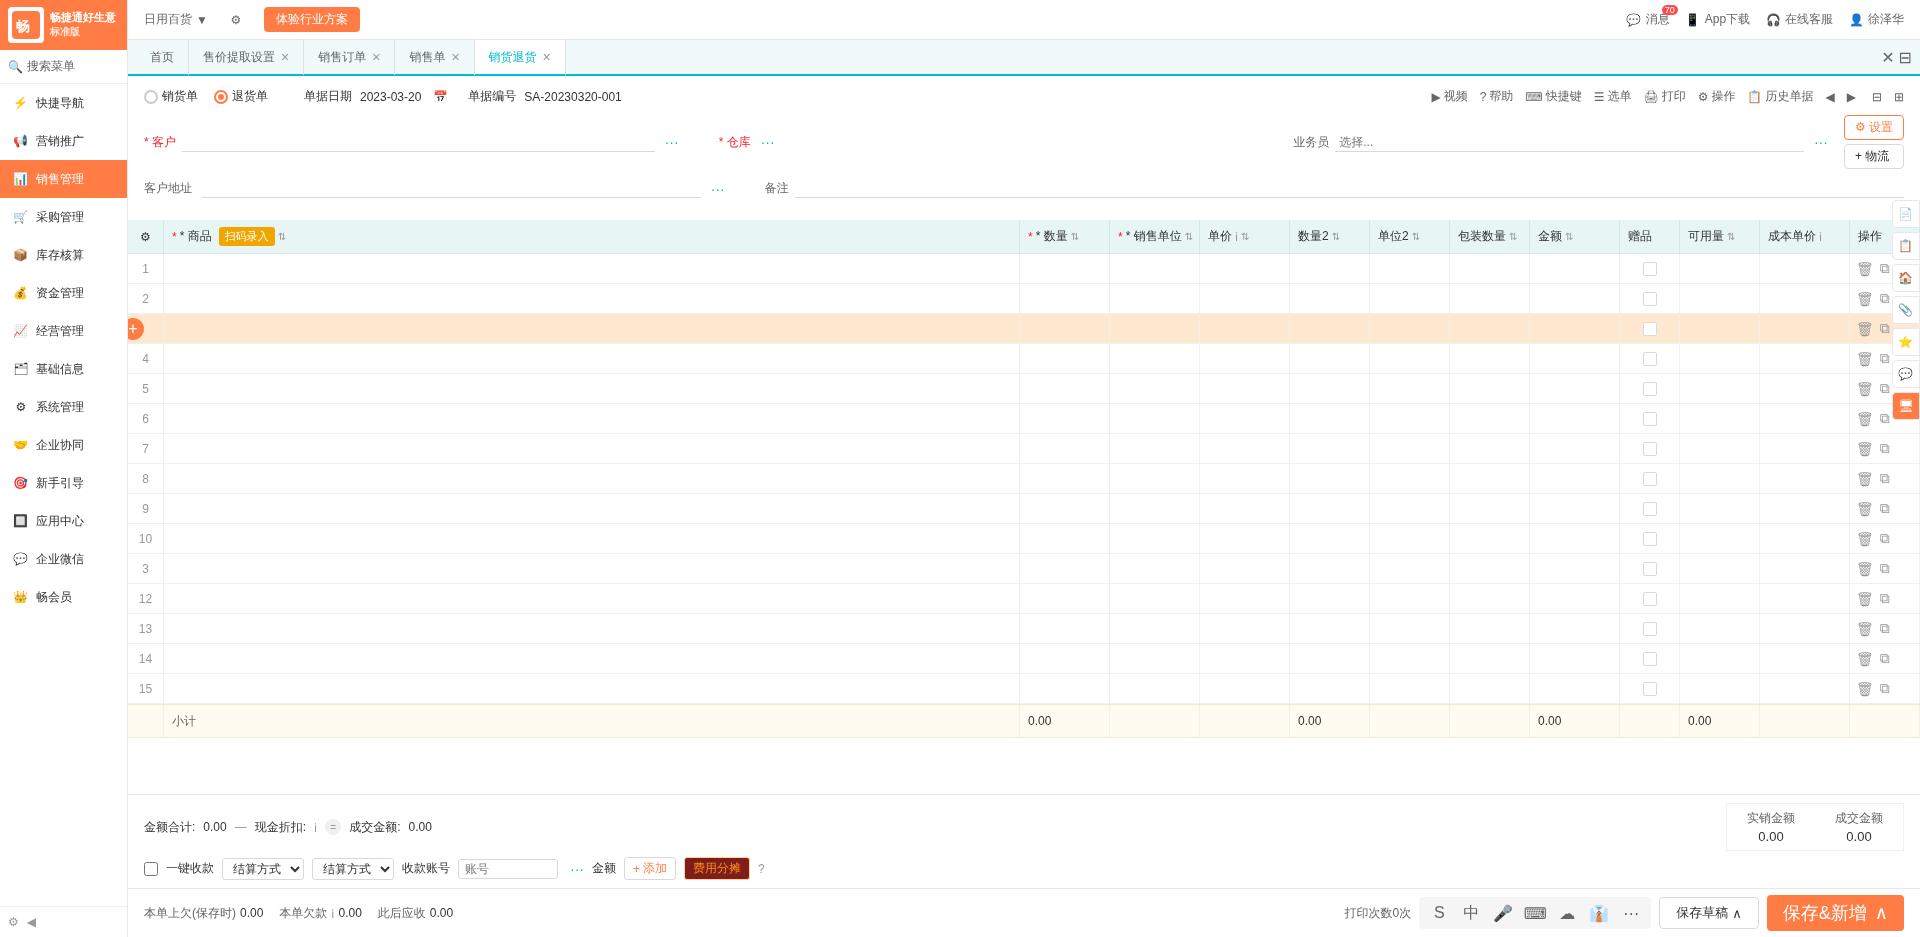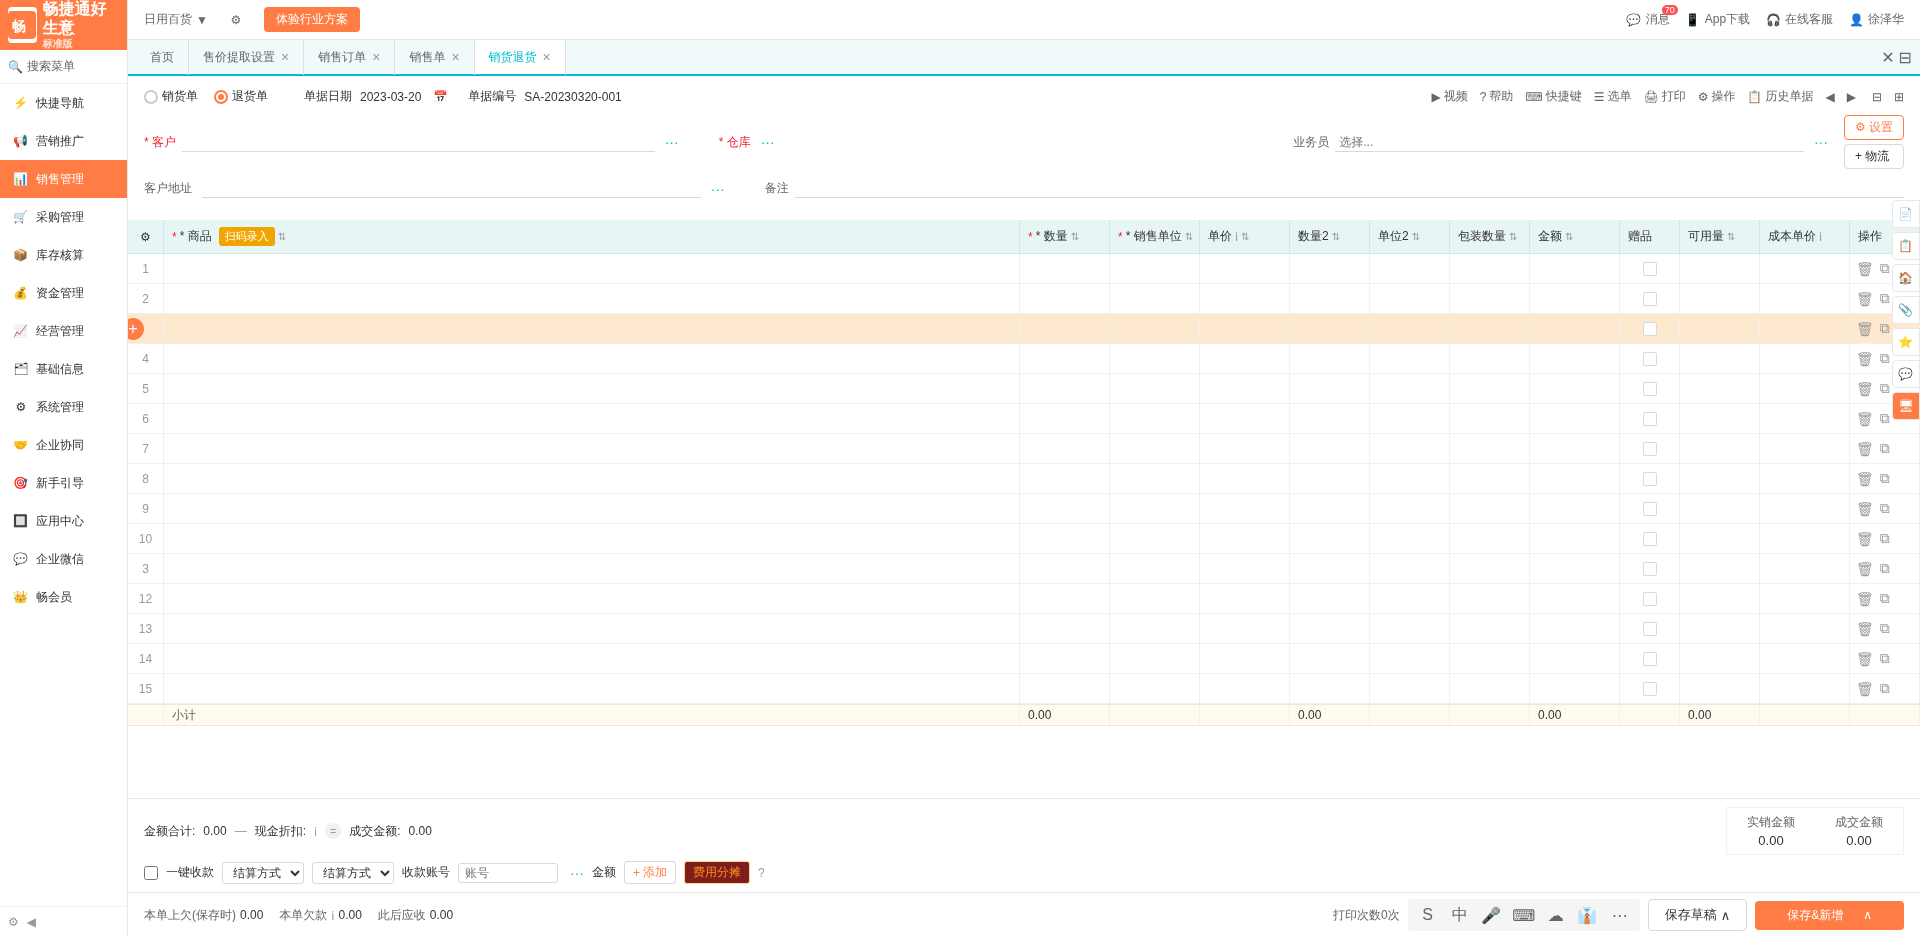--- a/index.html
+++ b/index.html
@@ -80,38 +80,38 @@
     .table-row.highlight.active { background: #ffe8d0; }
     .td { font-size: 12px; color: #333; padding: 0 8px; display: flex; align-items: center; border-right: 1px solid #f0f0f0; height: 100%; overflow: hidden; }
     .td-num { color: #999; width: 36px; justify-content: center; }
     .td-checkbox { width: 60px; justify-content: center; }
     .checkbox-box { width: 14px; height: 14px; border: 1px solid #d9d9d9; border-radius: 2px; cursor: pointer; background: white; display: flex; align-items: center; justify-content: center; }
     .row-actions { display: flex; align-items: center; gap: 6px; margin-left: auto; padding: 0 6px; }
     .action-icon { cursor: pointer; color: #999; font-size: 14px; }
     .add-row-btn { width: 22px; height: 22px; background: #ff7d45; border-radius: 50%; color: white; display: flex; align-items: center; justify-content: center; cursor: pointer; font-size: 16px; flex-shrink: 0; }
 
     
-    .subtotal-row { display: flex; align-items: center; height: 22px; background: #fffbf0; border-top: 1px solid #f0e8d0; border-bottom: 1px solid #f0e8d0; }
+    .subtotal-row { display: flex; align-items: center; height: 34px; background: #fffbf0; border-top: 1px solid #f0e8d0; border-bottom: 1px solid #f0e8d0; }
 
     
     .bottom-area { background: white; border-top: 1px solid #e8e8e8; padding: 8px 16px; }
     .amount-row { display: flex; align-items: center; gap: 8px; font-size: 12px; margin-bottom: 6px; }
     .amount-label { color: #333; }
     .amount-value { color: #333; }
     .amount-minus { color: #999; }
     .amount-equals { color: #999; background: #f0f0f0; border-radius: 50%; width: 16px; height: 16px; display: flex; align-items: center; justify-content: center; font-size: 10px; }
     .payment-row { display: flex; align-items: center; gap: 8px; }
     .payment-checkbox { width: 14px; height: 14px; border: 1px solid #d9d9d9; border-radius: 2px; cursor: pointer; }
     .payment-label { color: #333; font-size: 12px; }
     .payment-select { border: 1px solid #d9d9d9; border-radius: 3px; padding: 2px 6px; font-size: 12px; background: white; cursor: pointer; color: #333; }
     .payment-input { border: 1px solid #d9d9d9; border-radius: 3px; padding: 2px 6px; font-size: 12px; width: 100px; }
     .add-btn { background: white; border: 1px solid #d9d9d9; border-radius: 3px; padding: 2px 8px; font-size: 12px; cursor: pointer; color: #ff7d45; display: flex; align-items: center; gap: 3px; }
     .fenyong-btn { background: #7f1d1d; border: 1px solid #ffd591; color: #fa8c16; border-radius: 3px; padding: 2px 8px; font-size: 12px; cursor: pointer; }
     .btn-save-draft { background: white; border: 1px solid #d9d9d9; border-radius: 4px; padding: 6px 16px; font-size: 13px; cursor: pointer; color: #333; display: flex; align-items: center; gap: 4px; }
-    .btn-save-new { background: #ff7d45; border: none; border-radius: 4px; padding: 6px 32px; font-size: 12px; cursor: pointer; color: white; display: flex; align-items: center; gap: 20px; }
+    .btn-save-new { background: #ff7d45; border: none; border-radius: 4px; padding: 6px 16px; font-size: 18px; cursor: pointer; color: white; display: flex; align-items: center; gap: 8px; }
 
     
     .right-mini-icons { position: fixed; right: 0; top: 200px; display: flex; flex-direction: column; gap: 0; }
     .mini-icon { width: 28px; height: 28px; background: white; border: 1px solid #e8e8e8; display: flex; align-items: center; justify-content: center; cursor: pointer; color: #999; font-size: 14px; border-radius: 4px 0 0 4px; margin-bottom: 2px; }
     .mini-icon.active { background: #ff7d45; color: white; }
 
     
     .col-num { width: 36px; min-width: 36px; }
     .col-product { width: 140px; min-width: 140px; flex: 1; }
     .col-qty { width: 90px; min-width: 90px; }
@@ -141,21 +141,21 @@
 
 <div class="sidebar">
   <div class="sidebar-logo">
     <div class="logo-icon">
       <svg viewBox="0 0 28 28" fill="none">
         <rect width="28" height="28" rx="4" fill="#ff7d45"></rect>
         <text x="4" y="20" font-size="14" fill="white" font-weight="bold">畅</text>
       </svg>
     </div>
     <div>
-      <div style="font-size:16px;line-height:1.2">畅捷通好生意</div>
+      <div style="font-size:11px;line-height:1.2">畅捷通好生意</div>
       <div style="font-size:10px;opacity:0.8">标准版</div>
     </div>
   </div>
 
   <div class="sidebar-search">
     <span>🔍</span>
     <span>搜索菜单</span>
   </div>
 
   <div class="sidebar-nav-item">

